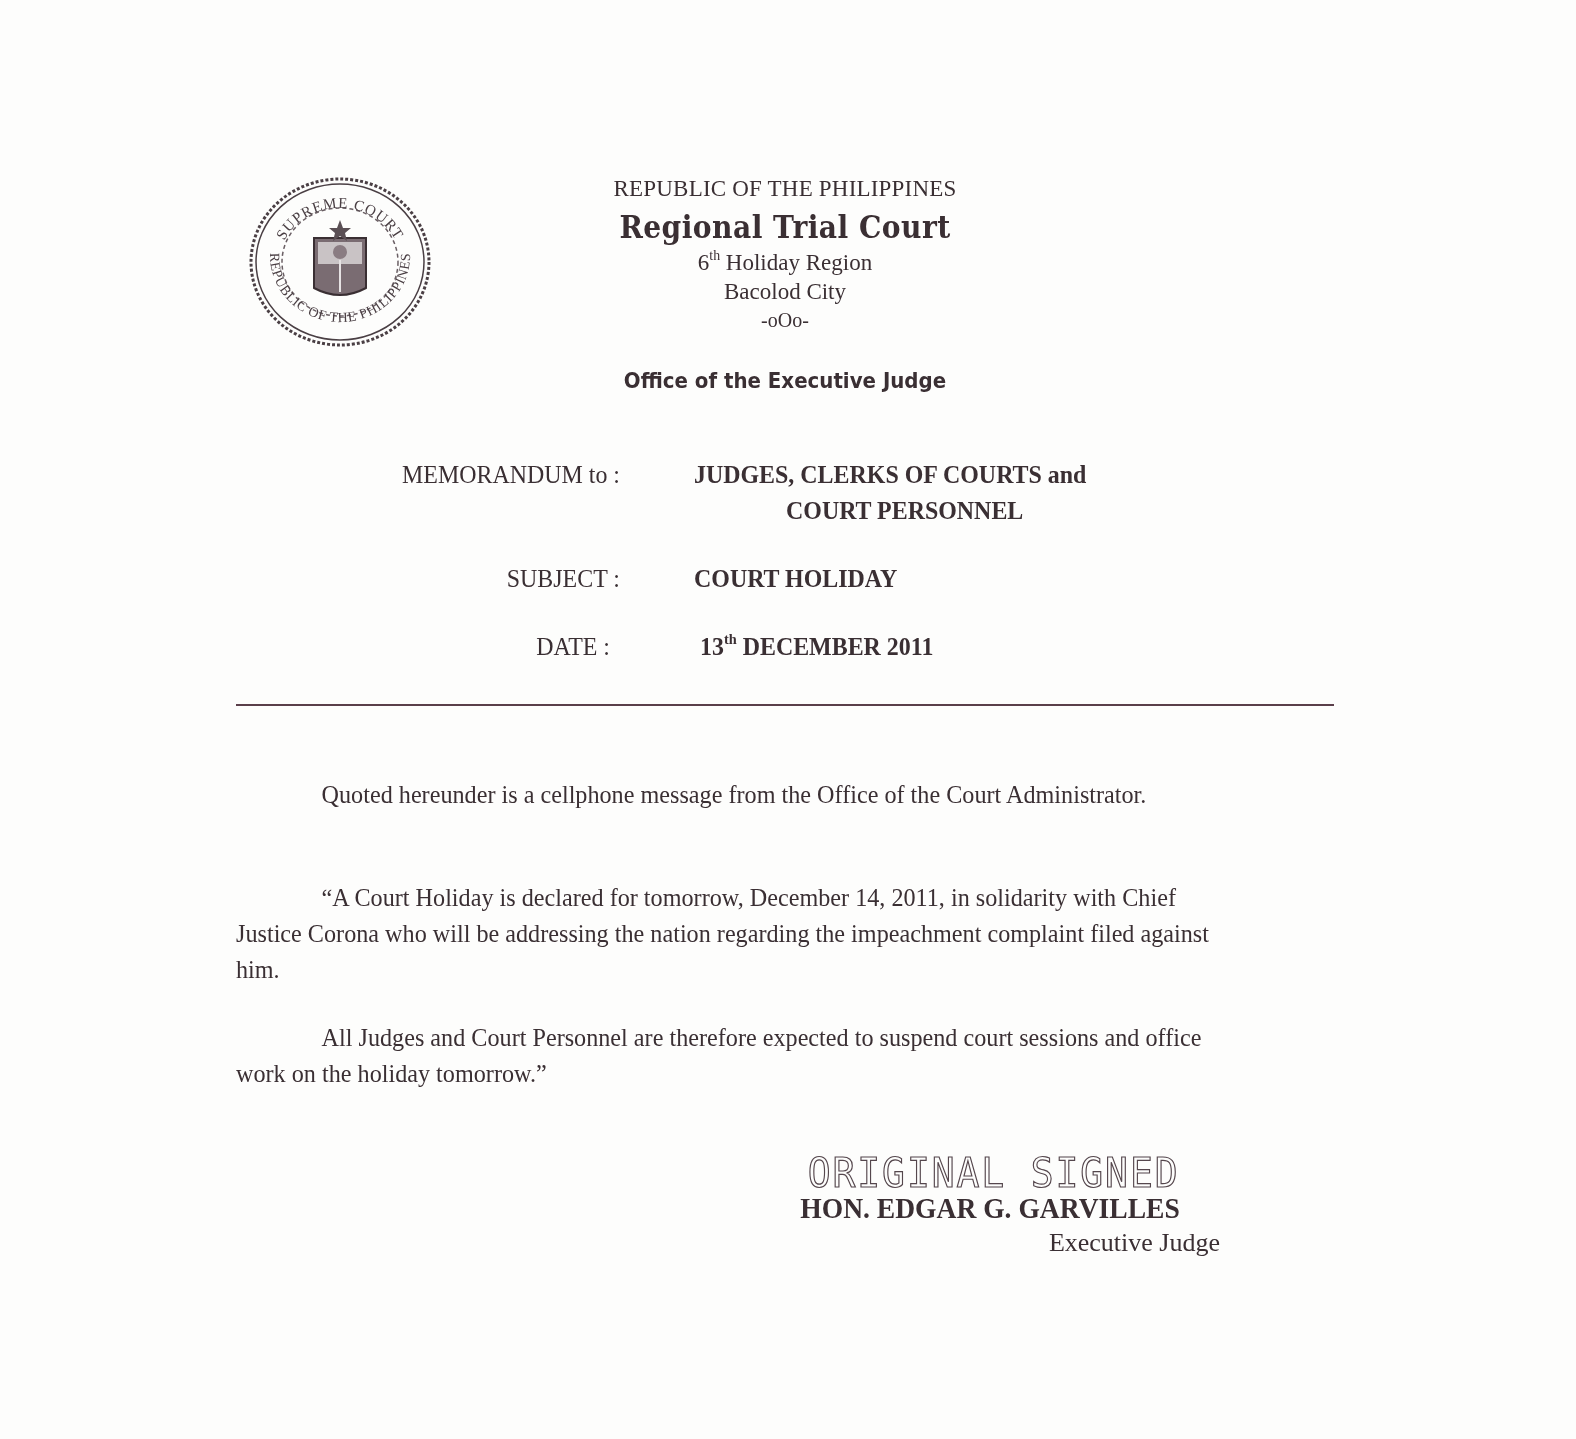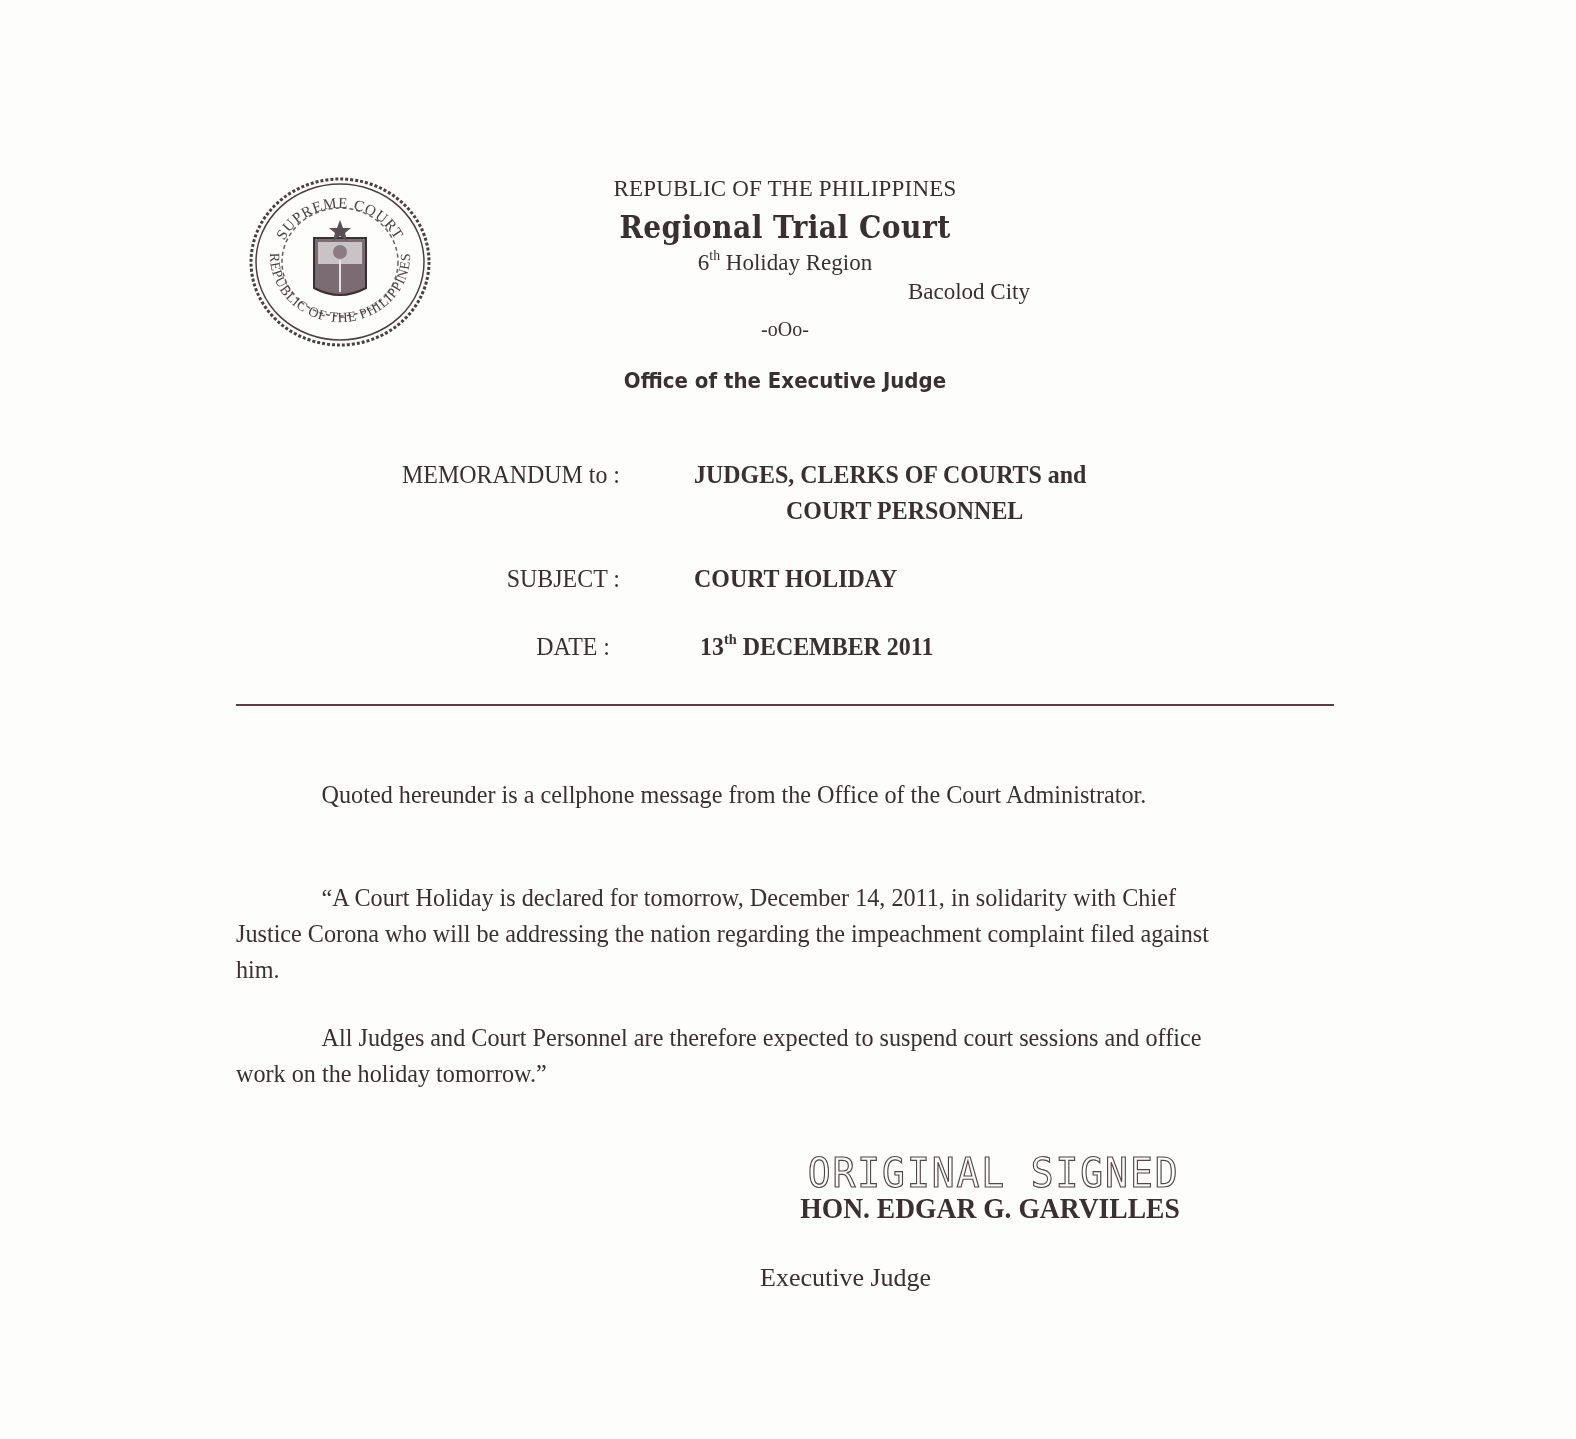--- a/index.html
+++ b/index.html
@@ -9,32 +9,32 @@
       position: relative; overflow: hidden;
       color: #3a2f33;
       font-family: "Liberation Serif", serif;
     }
     .abs { position: absolute; }
     .seal { left: 248px; top: 176px; width: 184px; height: 172px; }
     .hdr { left: 540px; width: 490px; text-align: center; }
     .rep { top: 176px; font-size: 23px; letter-spacing: 0.2px; }
     .rtc { top: 208px; font-size: 32px; font-weight: bold; font-family: "DejaVu Serif", serif; letter-spacing: 0.5px; transform: scaleX(0.88); }
     .jr { top: 250px; font-size: 23px; }
-    .city { top: 279px; font-size: 23px; text-align: right; }
-    .ooo { top: 318px; font-size: 20px; }
+    .city { top: 279px; font-size: 23px; }
+    .ooo { top: 309px; font-size: 20px; }
     .oej { top: 368px; font-size: 22px; font-weight: bold; font-family: "DejaVu Sans", sans-serif; transform: scaleX(0.9); }
     sup { font-size: 0.6em; vertical-align: 0.7em; line-height: 0; }
     .lbl { font-size: 26px; text-align: right; width: 290px; left: 330px; transform: scaleX(0.92); transform-origin: right; }
     .val { font-size: 26px; font-weight: bold; transform: scaleX(0.92); transform-origin: left; }
     .rule { left: 236px; top: 704px; width: 1098px; height: 2px; background: #5a3f4a; }
     .para { left: 236px; width: 1080px; font-size: 26px; line-height: 36px; transform: scaleX(0.93); transform-origin: left; }
     .indent { text-indent: 92px; }
     .stamp { left: 798px; top: 1150px; font-family: "DejaVu Sans Mono", monospace; font-size: 40px; color: transparent; -webkit-text-stroke: 1.2px #55474d; letter-spacing: 2px; transform: scaleX(0.95); }
     .signer { left: 760px; width: 460px; text-align: center; top: 1192px; font-size: 29px; font-weight: bold; transform: scaleX(0.95); }
-    .title2 { left: 760px; width: 460px; text-align: left; top: 1228px; font-size: 26px; margin-top: 35px; }
+    .title2 { left: 760px; width: 460px; text-align: right; top: 1228px; font-size: 26px; }
   </style>
 </head>
 <body>
 
 <div class="abs seal">
   <svg width="184" height="172" viewBox="0 0 184 172">
     <defs>
       <path id="arcTop" d="M 30 90 A 62 58 0 0 1 154 90"></path>
       <path id="arcBot" d="M 22 80 A 70 66 0 0 0 162 80"></path>
     </defs>

